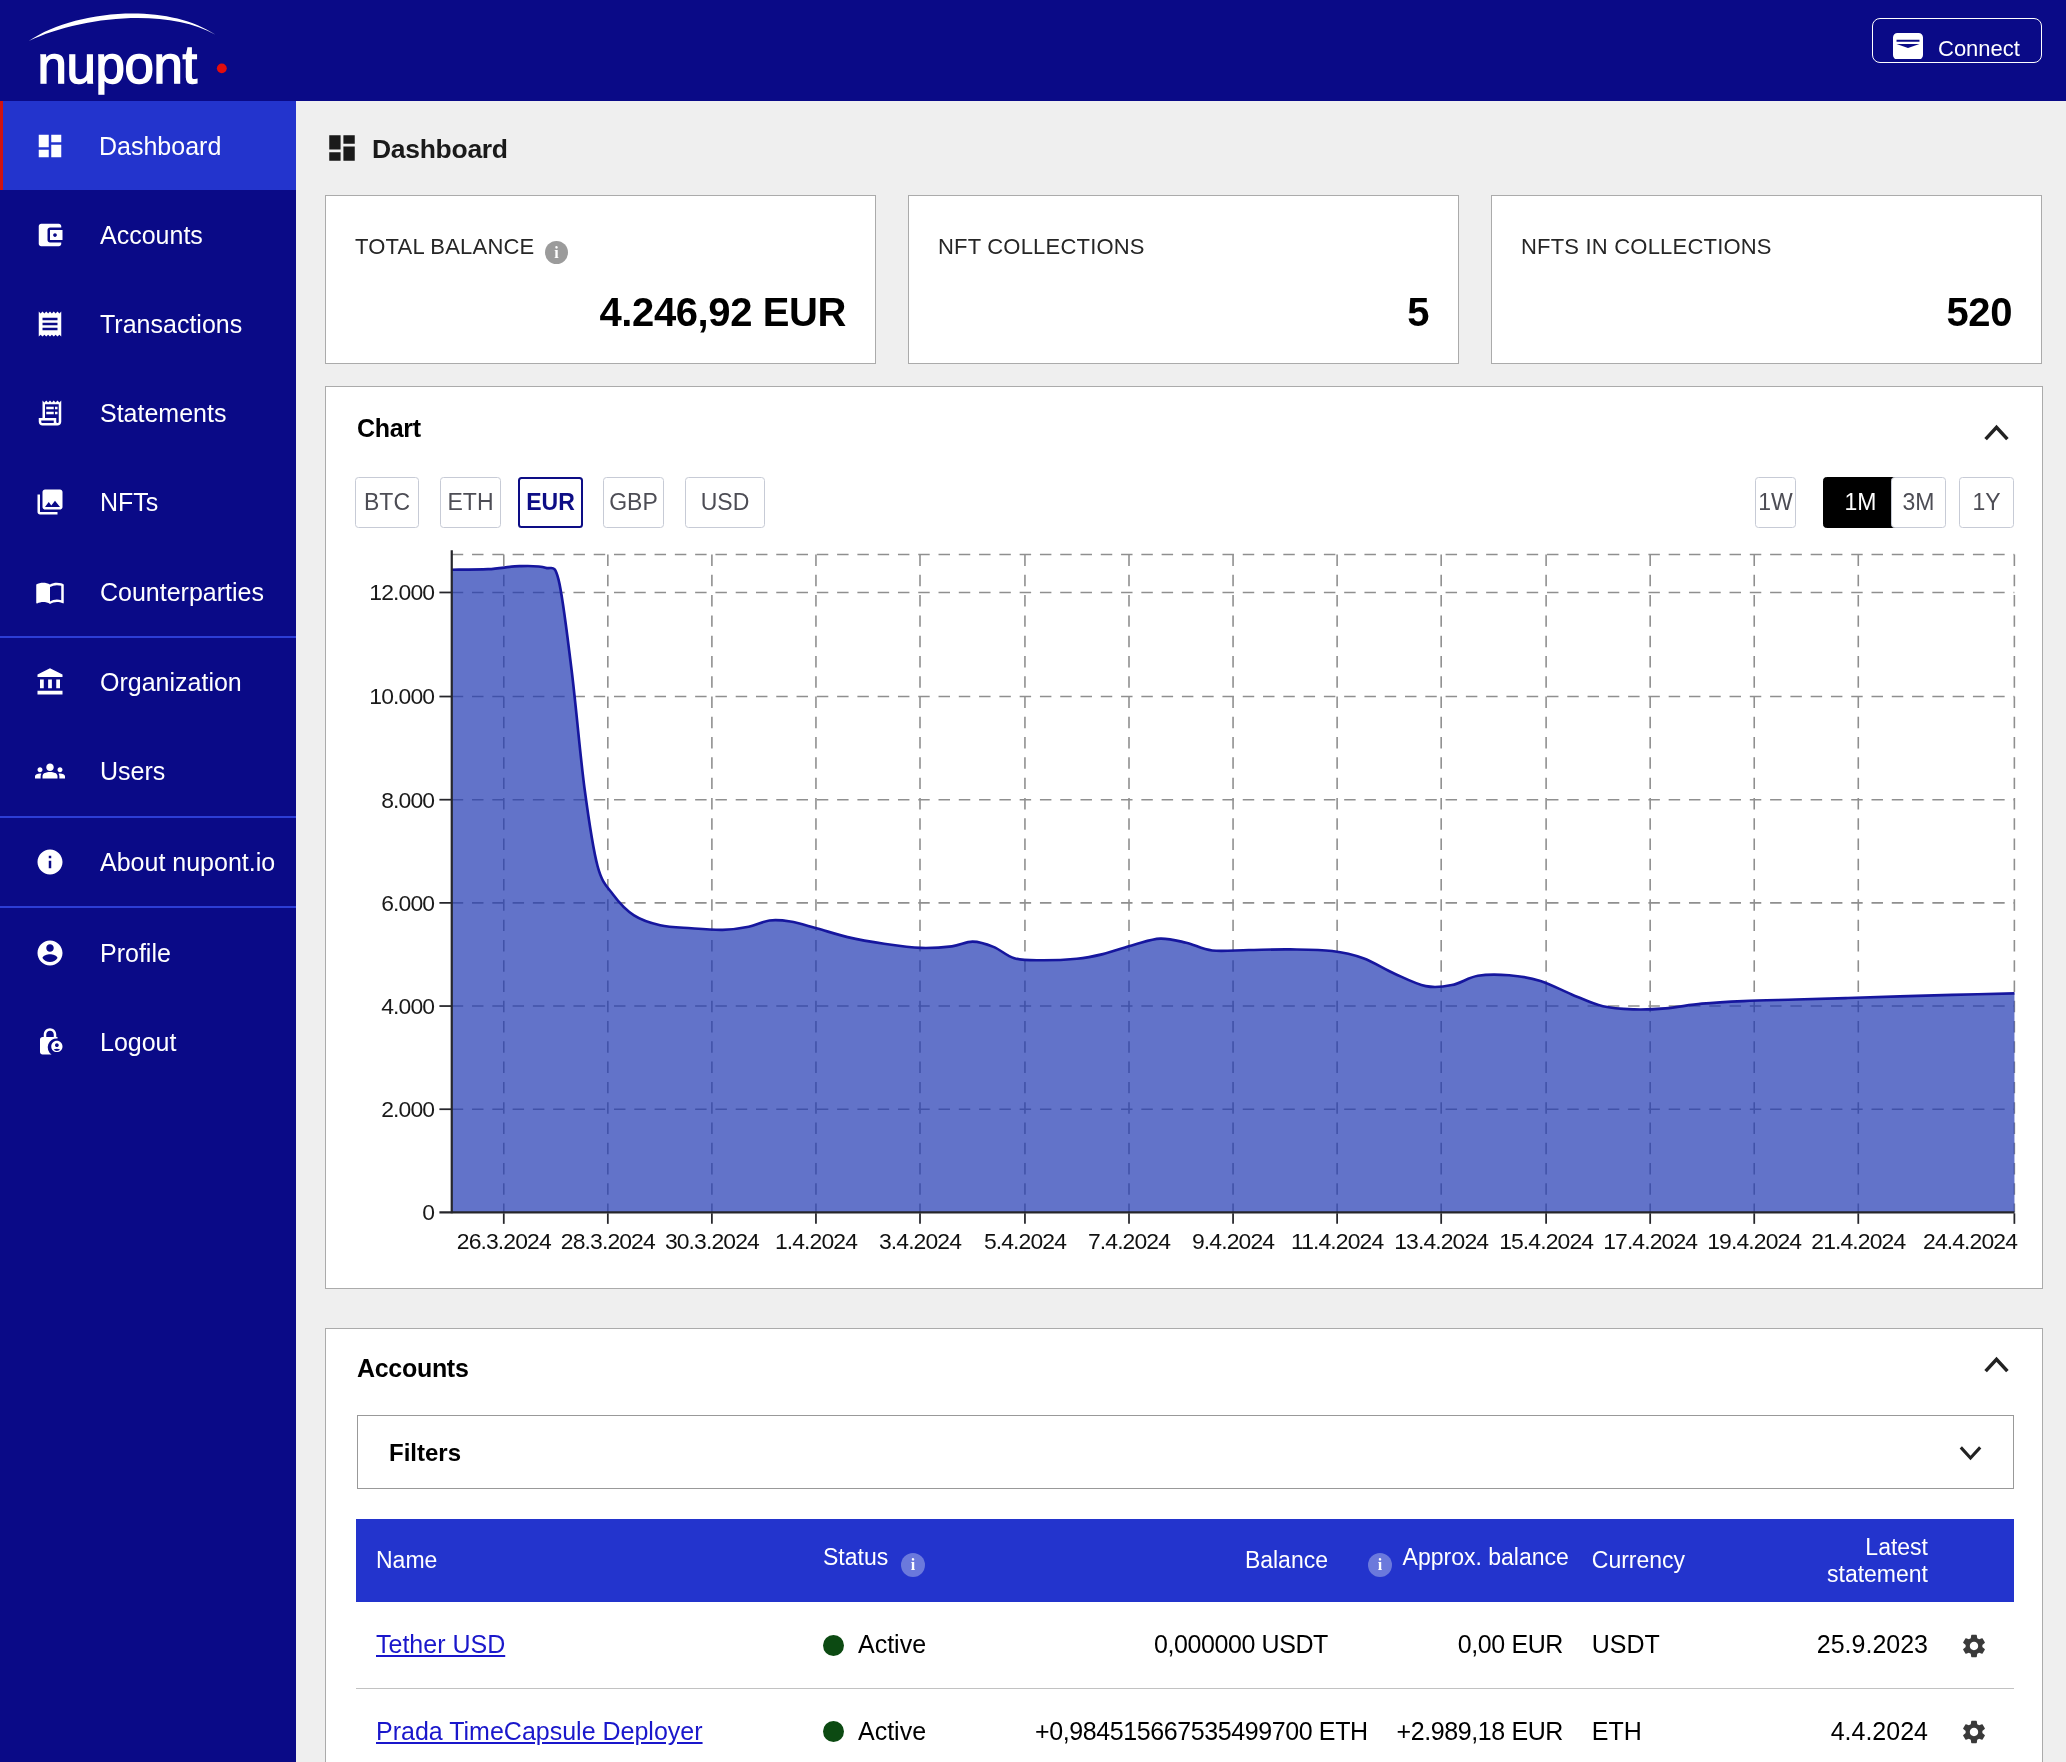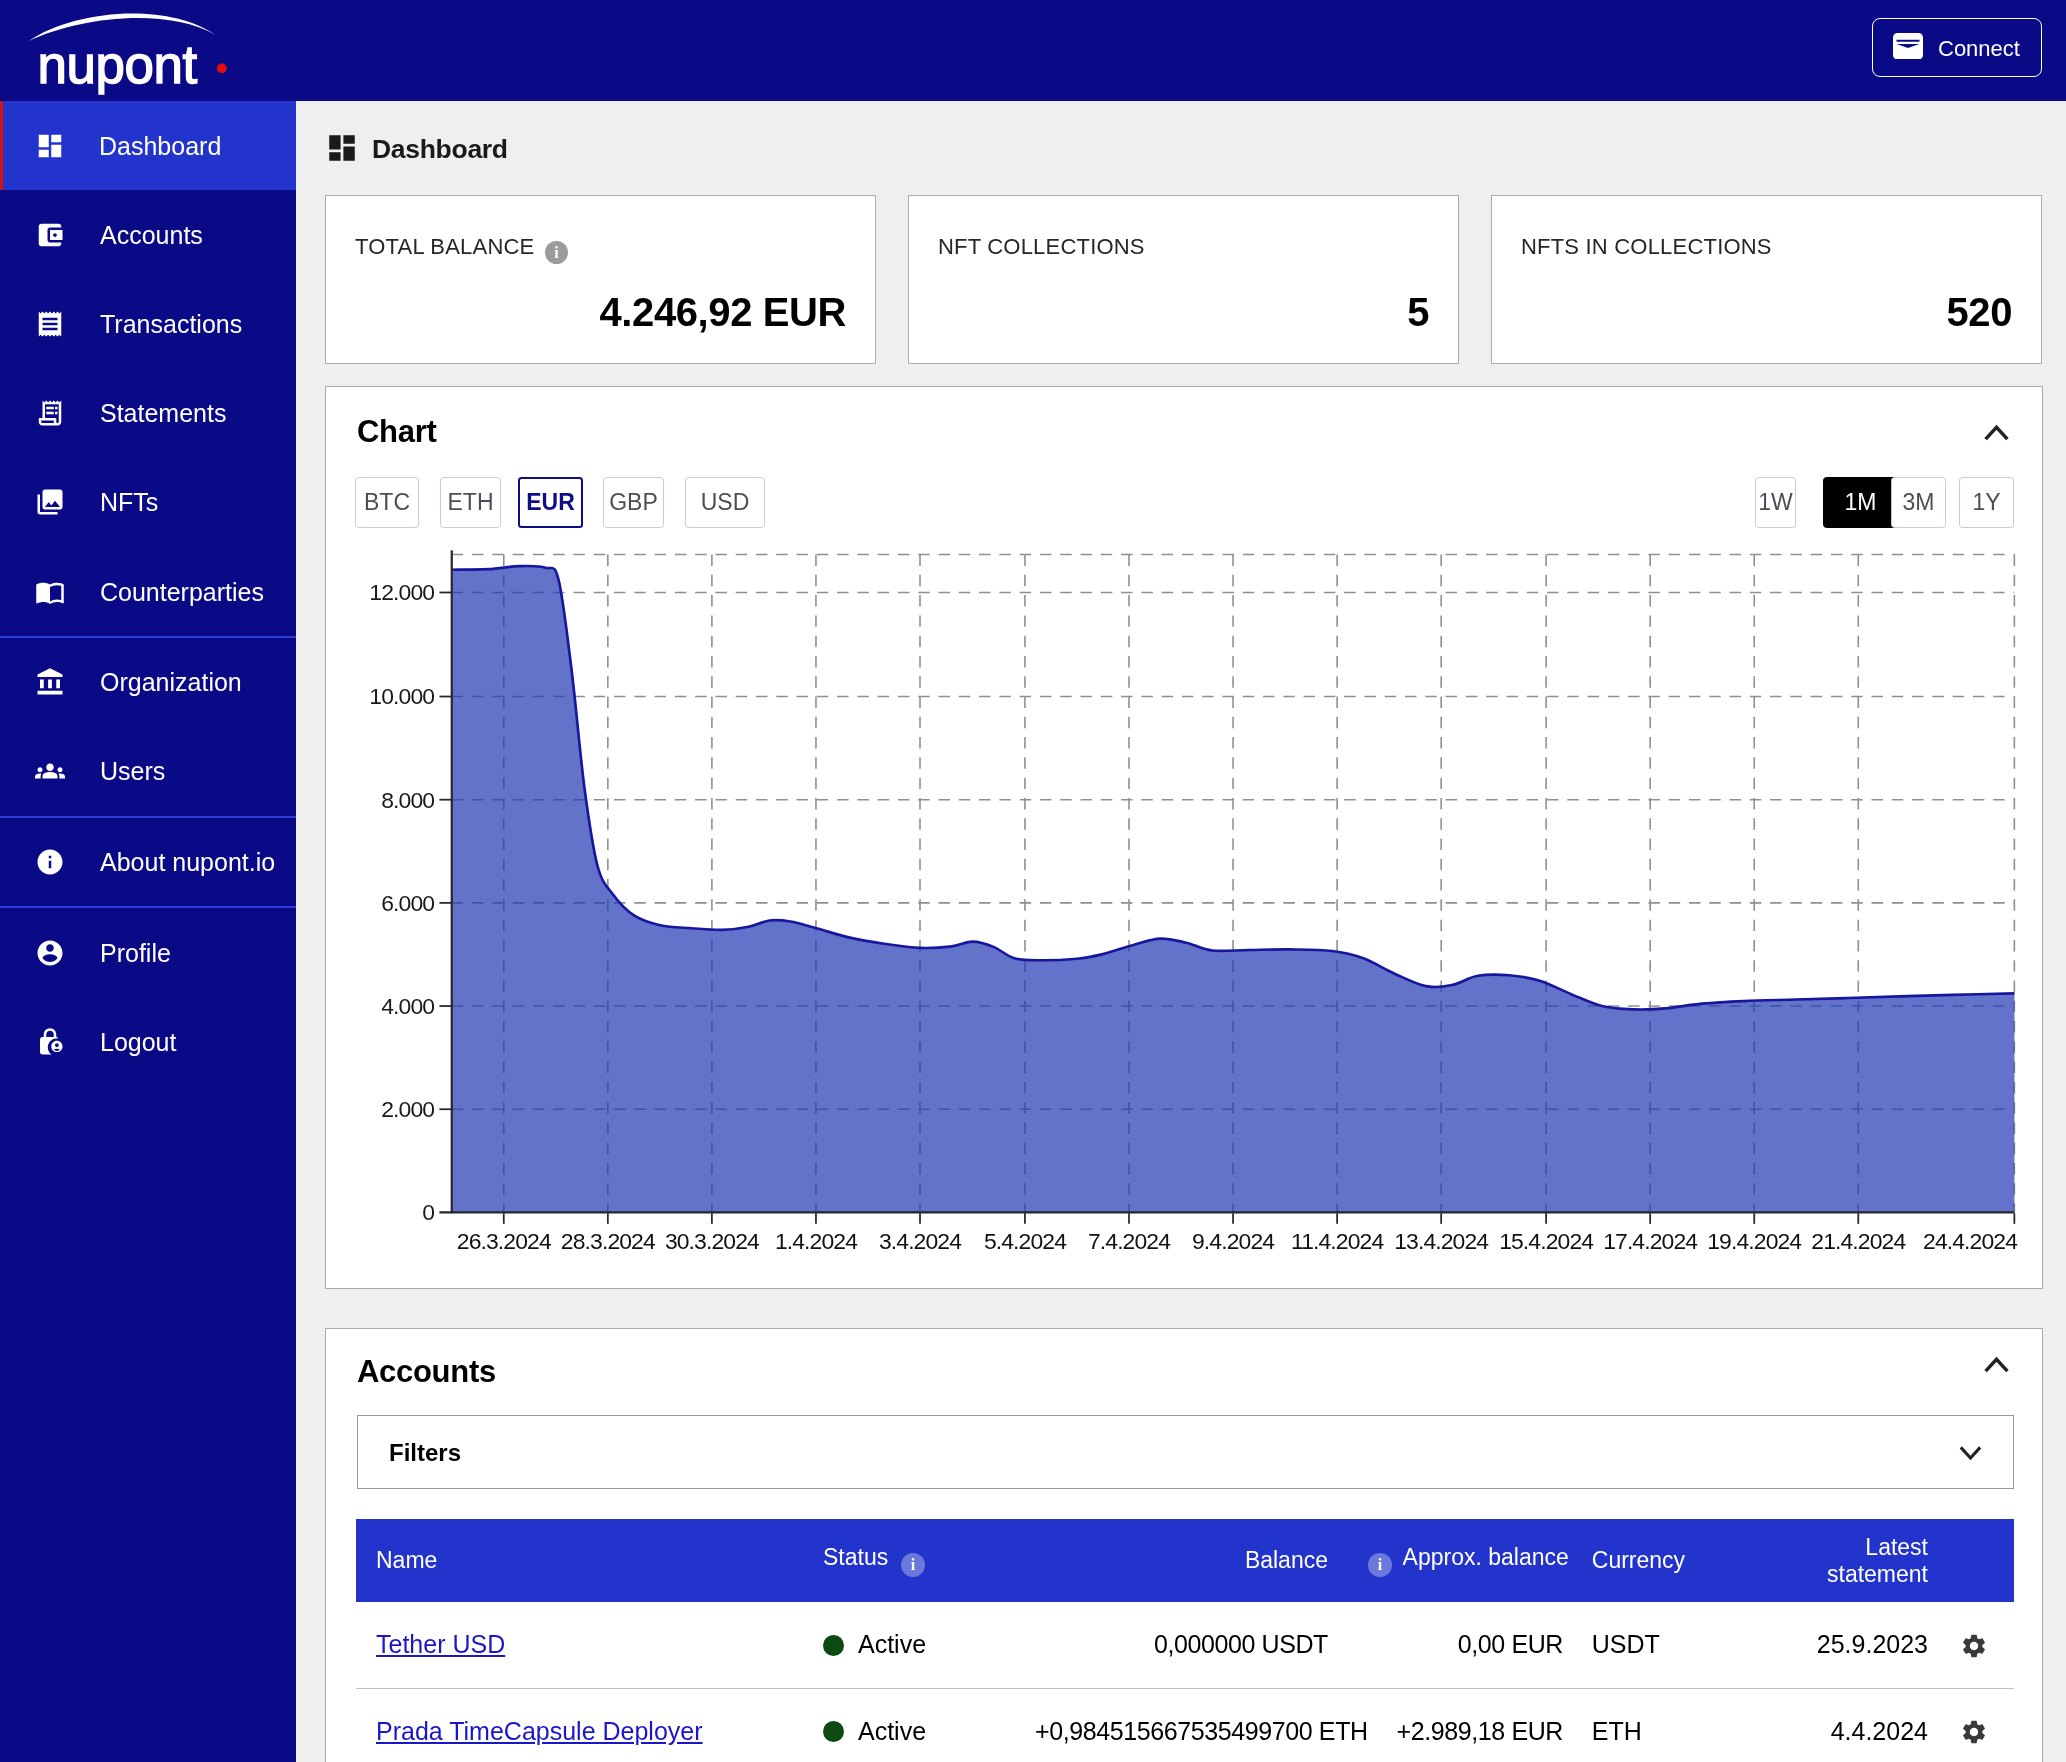--- a/index.html
+++ b/index.html
@@ -16,21 +16,21 @@
   .mi.active { background:#2334cd; border-left:3.5px solid #d01212; }
   .mi.active .ic { left:32px; }
   .mi.active .tx { left:96px; }
   .sdiv { position:absolute; left:0; width:296px; height:1.8px; background:#2c3dd6; }
   
   .card { position:absolute; background:#fff; border:0.9px solid #ababab; }
   .statlabel { position:absolute; left:29px; top:38px; font-size:22px; color:#262626; letter-spacing:0.2px; }
   .statval { position:absolute; right:29px; bottom:28px; font-size:40px; font-weight:bold; color:#000; letter-spacing:-0.4px; }
   .igray { display:inline-block; width:23px; height:23px; border-radius:50%; background:#9b9b9b; color:#fff; font-size:16px; font-weight:bold; text-align:center; line-height:23px; vertical-align:-4.4px; margin-left:10.6px; font-family:"Liberation Serif",serif; }
   .iblue { display:inline-block; width:24px; height:24px; border-radius:50%; background:#6b79dc; color:#fff; font-size:16px; font-weight:bold; text-align:center; line-height:24px; vertical-align:-4.4px; font-family:"Liberation Serif",serif; }
-  h2.cardtitle { font-size:31px; font-weight:bold; color:#000; letter-spacing:-0.3px; }
+  h2.cardtitle { font-size:25px; font-weight:bold; color:#000; letter-spacing:-0.3px; }
   
   .chip { position:absolute; top:476px; height:51px; border:1.8px solid #c7cbd6; border-radius:3.5px; background:#fff; color:#4d4d55; font-size:23px; text-align:center; line-height:48px; }
   .chip.cur-on { border:2.6px solid #0d0d85; color:#0d0d85; font-weight:bold; line-height:46px; }
   .chip.t-on { background:#000; border-color:#000; color:#fff; }
   
   table#acct { position:absolute; left:356px; top:1519px; width:1657px; border-collapse:collapse; table-layout:fixed; }
   #acct th { white-space:nowrap; background:#2334cd; color:#fff; font-weight:normal; font-size:23px; height:83px; padding:0 20px; }
   #acct td { font-size:25px; color:#000; height:86px; padding:0 20px; border-top:0.9px solid #c2c2c2; background:#fff; white-space:nowrap; }
   #acct a { color:#1a17cb; }
   .grn { color:#0f5318; }
@@ -42,21 +42,21 @@
 <body>
 
 <div id="hdr">
 
   <svg class="abs" style="left:25px;top:3.5px;" width="212" height="97" viewBox="0 0 240 110">
     <path d="M4,42 C55,7 160,-3 216,35 C160,3 60,15 4,42 Z" fill="#fff"></path>
     <text x="14" y="90" font-size="60" font-weight="normal" fill="#fff" stroke="#fff" stroke-width="1.6" letter-spacing="-0.5">nupont</text>
     <circle cx="223" cy="73" r="5.6" fill="#e30d0d"></circle>
   </svg>
 
-  <div class="abs" style="left:1872px;top:17.6px;width:170px;height:59px;border:1.8px solid #fff;border-radius:8px;">
+  <div class="abs" style="left:1872px;top:17.6px;width:170px;height:45px;border:1.8px solid #fff;border-radius:8px;">
     <svg class="abs" style="left:20px;top:14px;" width="30" height="26.5" viewBox="0 0 34 30" fill="#fff">
       <path d="M5,0 h24 a5,5 0 0 1 5,5 v20 a5,5 0 0 1 -5,5 h-24 a5,5 0 0 1 -5,-5 v-20 a5,5 0 0 1 5,-5 z
                M4,7.5 h26 v2.5 h-26 z M4,12.5 h26 l-13,4.5 z" fill="#fff" fill-rule="evenodd"></path>
     </svg>
     <div class="abs" style="left:65px;top:17.6px;font-size:22px;color:#fff;">Connect</div>
   </div>
 </div>
 
 <div id="side">
   <div class="mi active" style="top:0px;">

